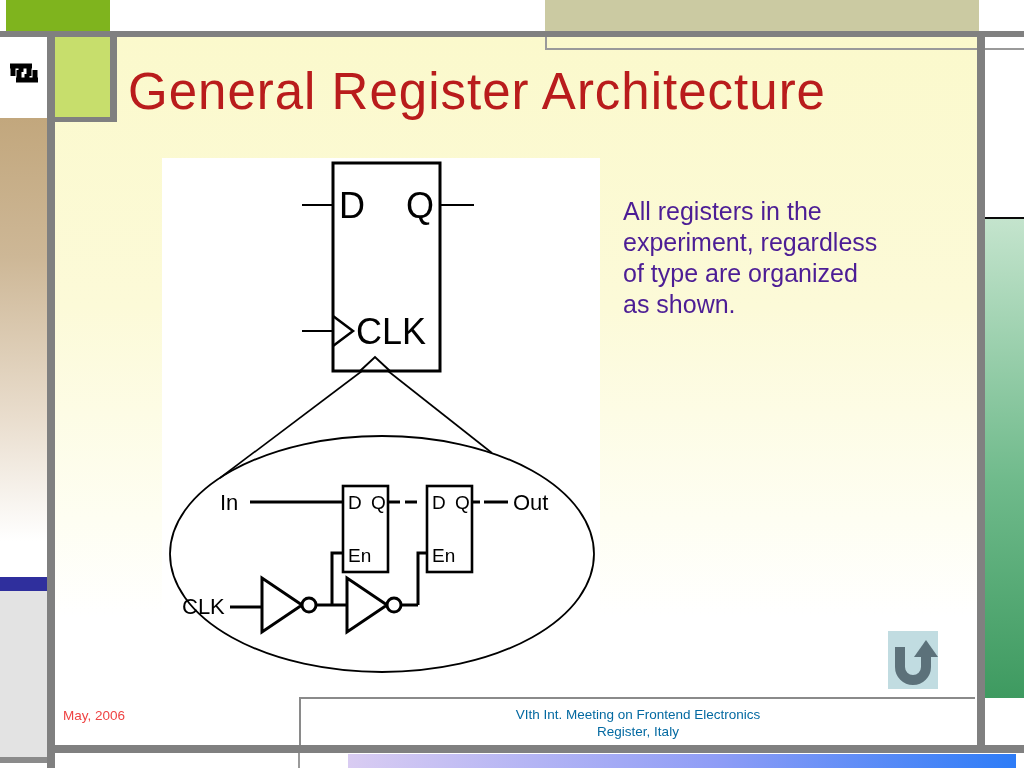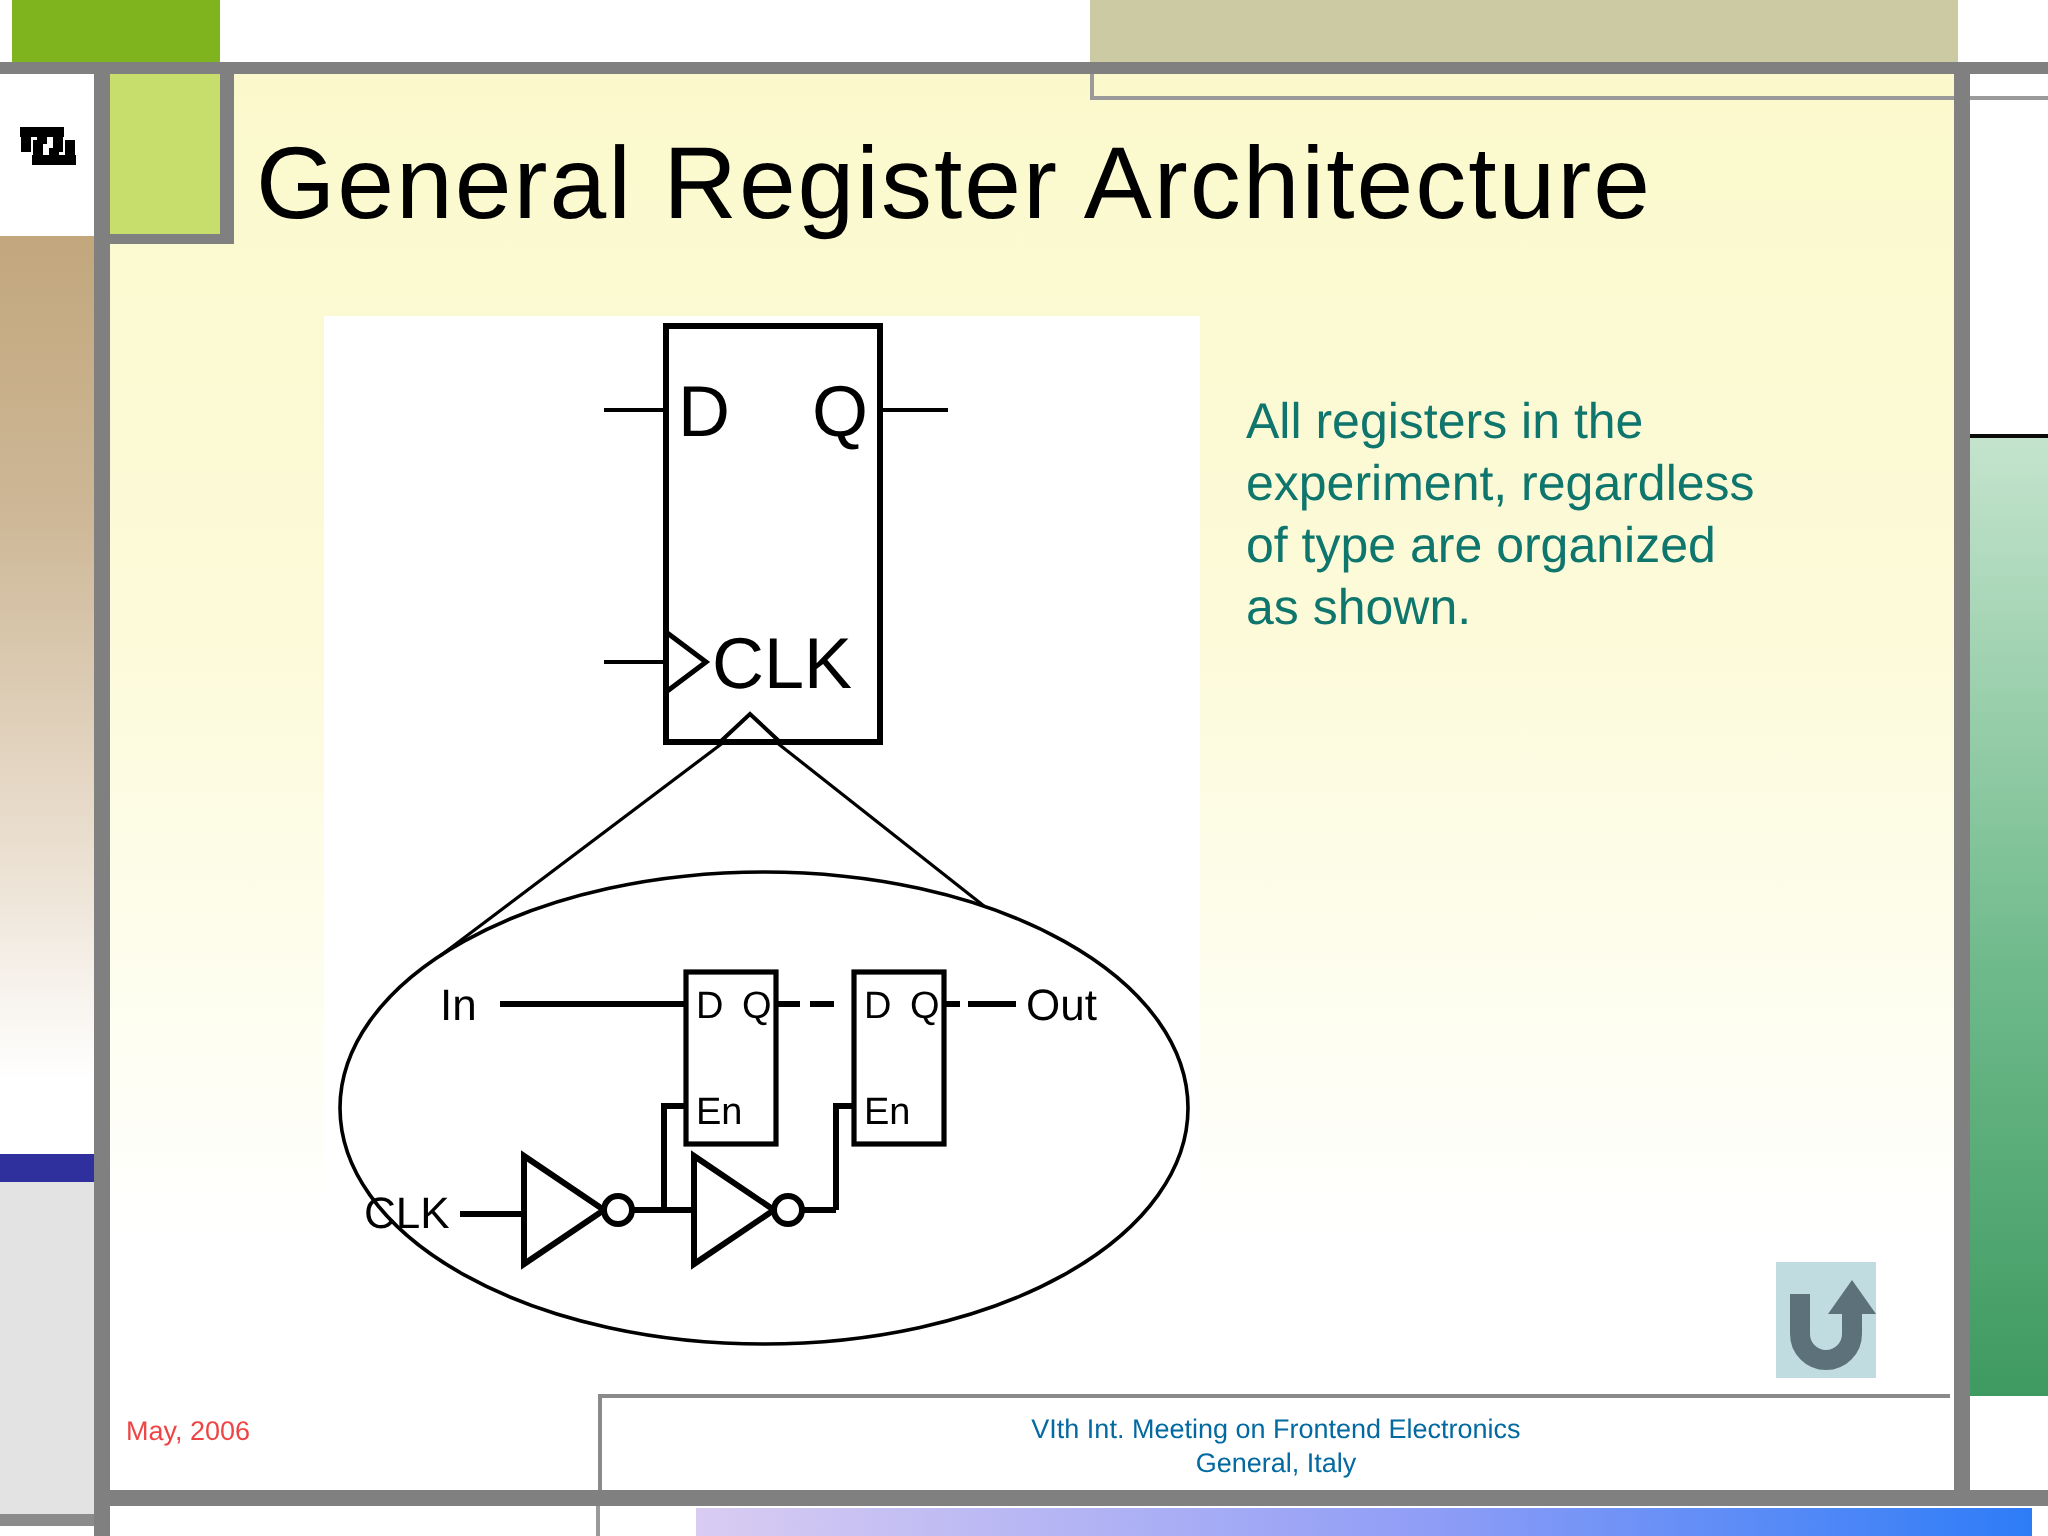--- a/index.html
+++ b/index.html
@@ -22,24 +22,24 @@
   #navy-bar{left:0;top:577px;width:47px;height:14px;background:#2f2f9d;}
   #gray-strip{left:0;top:591px;width:47px;height:166px;background:#e3e3e3;
       border-bottom:6px solid #8b8b8b;}
 
   
   #slide-canvas{left:55px;top:37px;width:922px;height:708px;
       background:linear-gradient(180deg,#fbf9cc 0%,#fcfad8 38%,#fefef2 68%,#ffffff 82%);}
   #khaki-underline-h{left:545px;top:48px;width:479px;height:2px;background:#9a9a9a;}
   #khaki-underline-v{left:545px;top:37px;width:2px;height:13px;background:#9a9a9a;}
   #slide-title{left:128px;top:62px;width:860px;font-size:51px;letter-spacing:1px;
-      color:#000000;white-space:nowrap;}
+      color:#b91c1c;white-space:nowrap;}
   #circuit-diagram{left:162px;top:158px;width:438px;height:524px;background:#fff;}
 
-  #description-text{left:623px;top:196px;width:356px;color:#0f766e;
+  #description-text{left:623px;top:196px;width:356px;color:#4c1d95;
       font-size:25px;line-height:31px;}
   .para{white-space:pre-wrap;margin:0 0 31px 0;}
 
   #return-button{left:888px;top:631px;width:50px;height:58px;background:#c1dce1;cursor:pointer;}
 
   
   #right-strip-top-line{left:985px;top:217px;width:39px;height:2px;background:#0a0a0a;}
   #right-green-strip{left:985px;top:219px;width:39px;height:479px;
       background:linear-gradient(180deg,#c4e4cd 0%,#6fba8b 55%,#3e9a60 100%);}
 
@@ -124,21 +124,21 @@
   <div class="abs" id="return-button">
     <svg width="50" height="58" viewBox="0 0 50 58">
       <path d="M12 16 V36 a13 13 0 0 0 26 0 V24" fill="none" stroke="#5c717a" stroke-width="10"></path>
       <polygon points="26,26 50,26 38,9" fill="#5c717a"></polygon>
     </svg>
   </div>
 
   <div class="abs" id="footer-date">May, 2006</div>
   <div class="abs" id="footer-box">
     <div>VIth Int. Meeting on Frontend Electronics</div>
-    <div>General, Italy</div>
+    <div>Register, Italy</div>
   </div>
 
   <div class="abs" id="slide-right-border"></div>
   <div class="abs" id="slide-bottom-border"></div>
   <div class="abs" id="footer-divider-line"></div>
   <div class="abs" id="bottom-gradient-bar"></div>
 
   <div class="abs" id="top-accent-bar"></div>
   <div class="abs" id="top-khaki-bar"></div>
   <div class="abs" id="top-border"></div>

